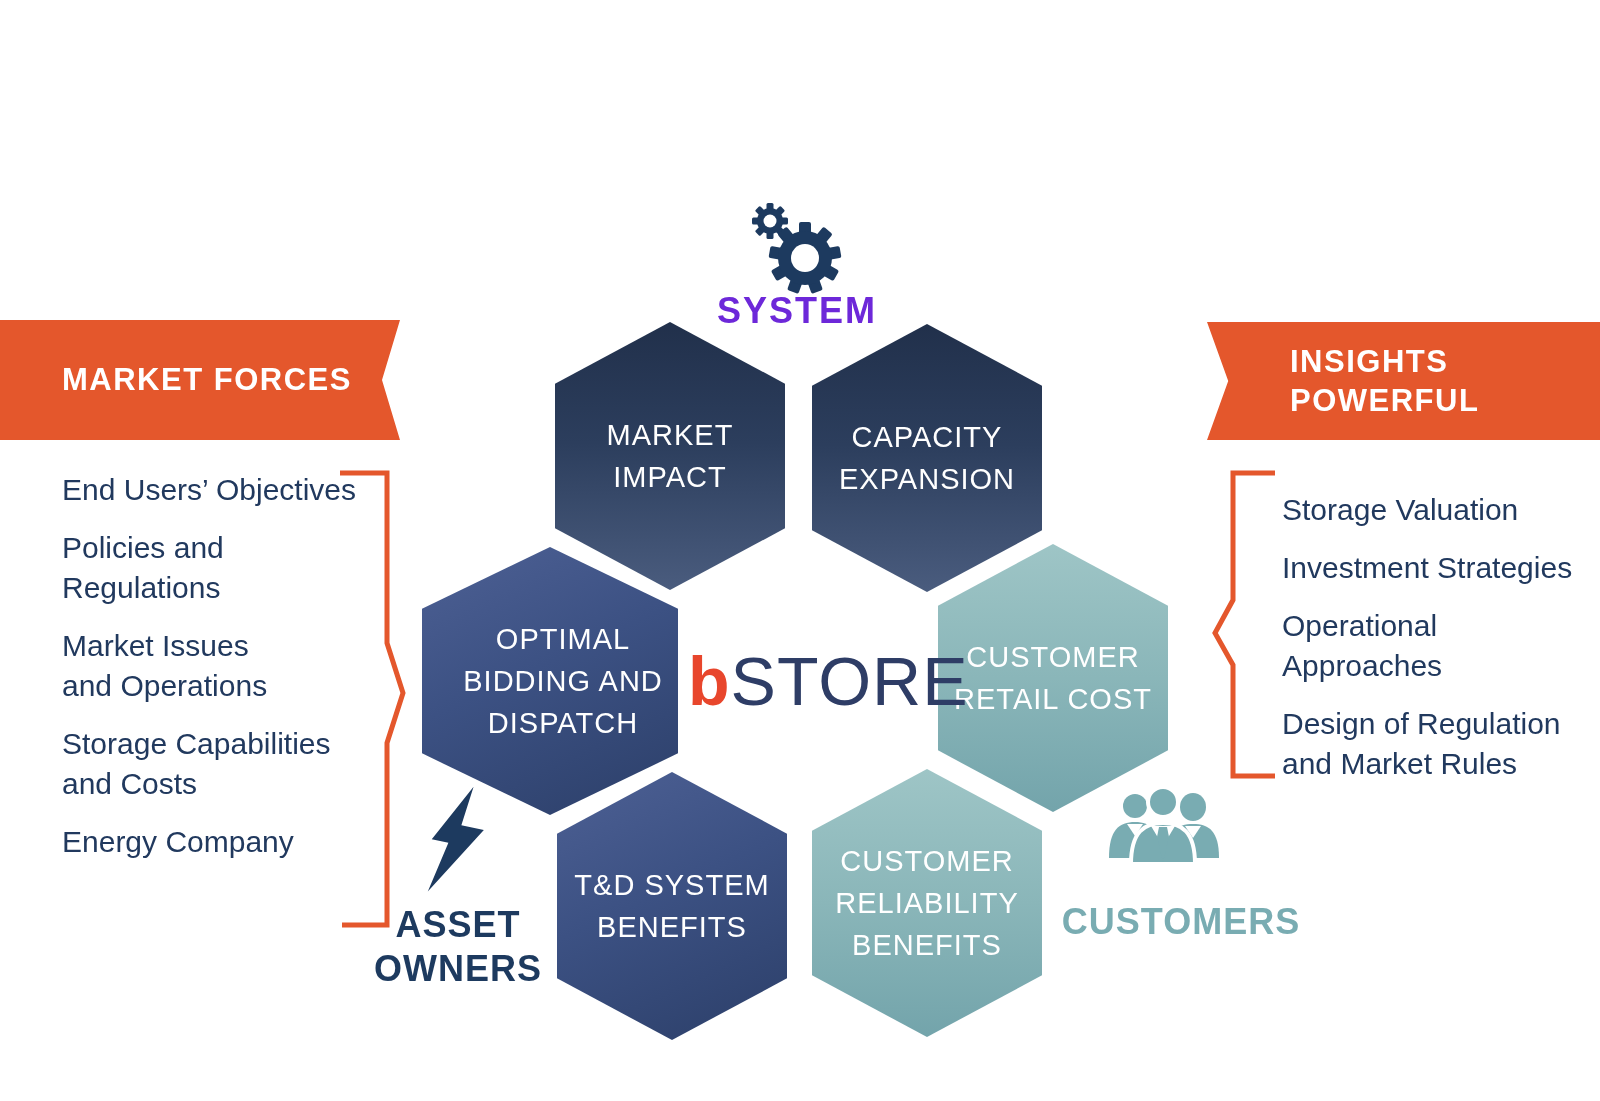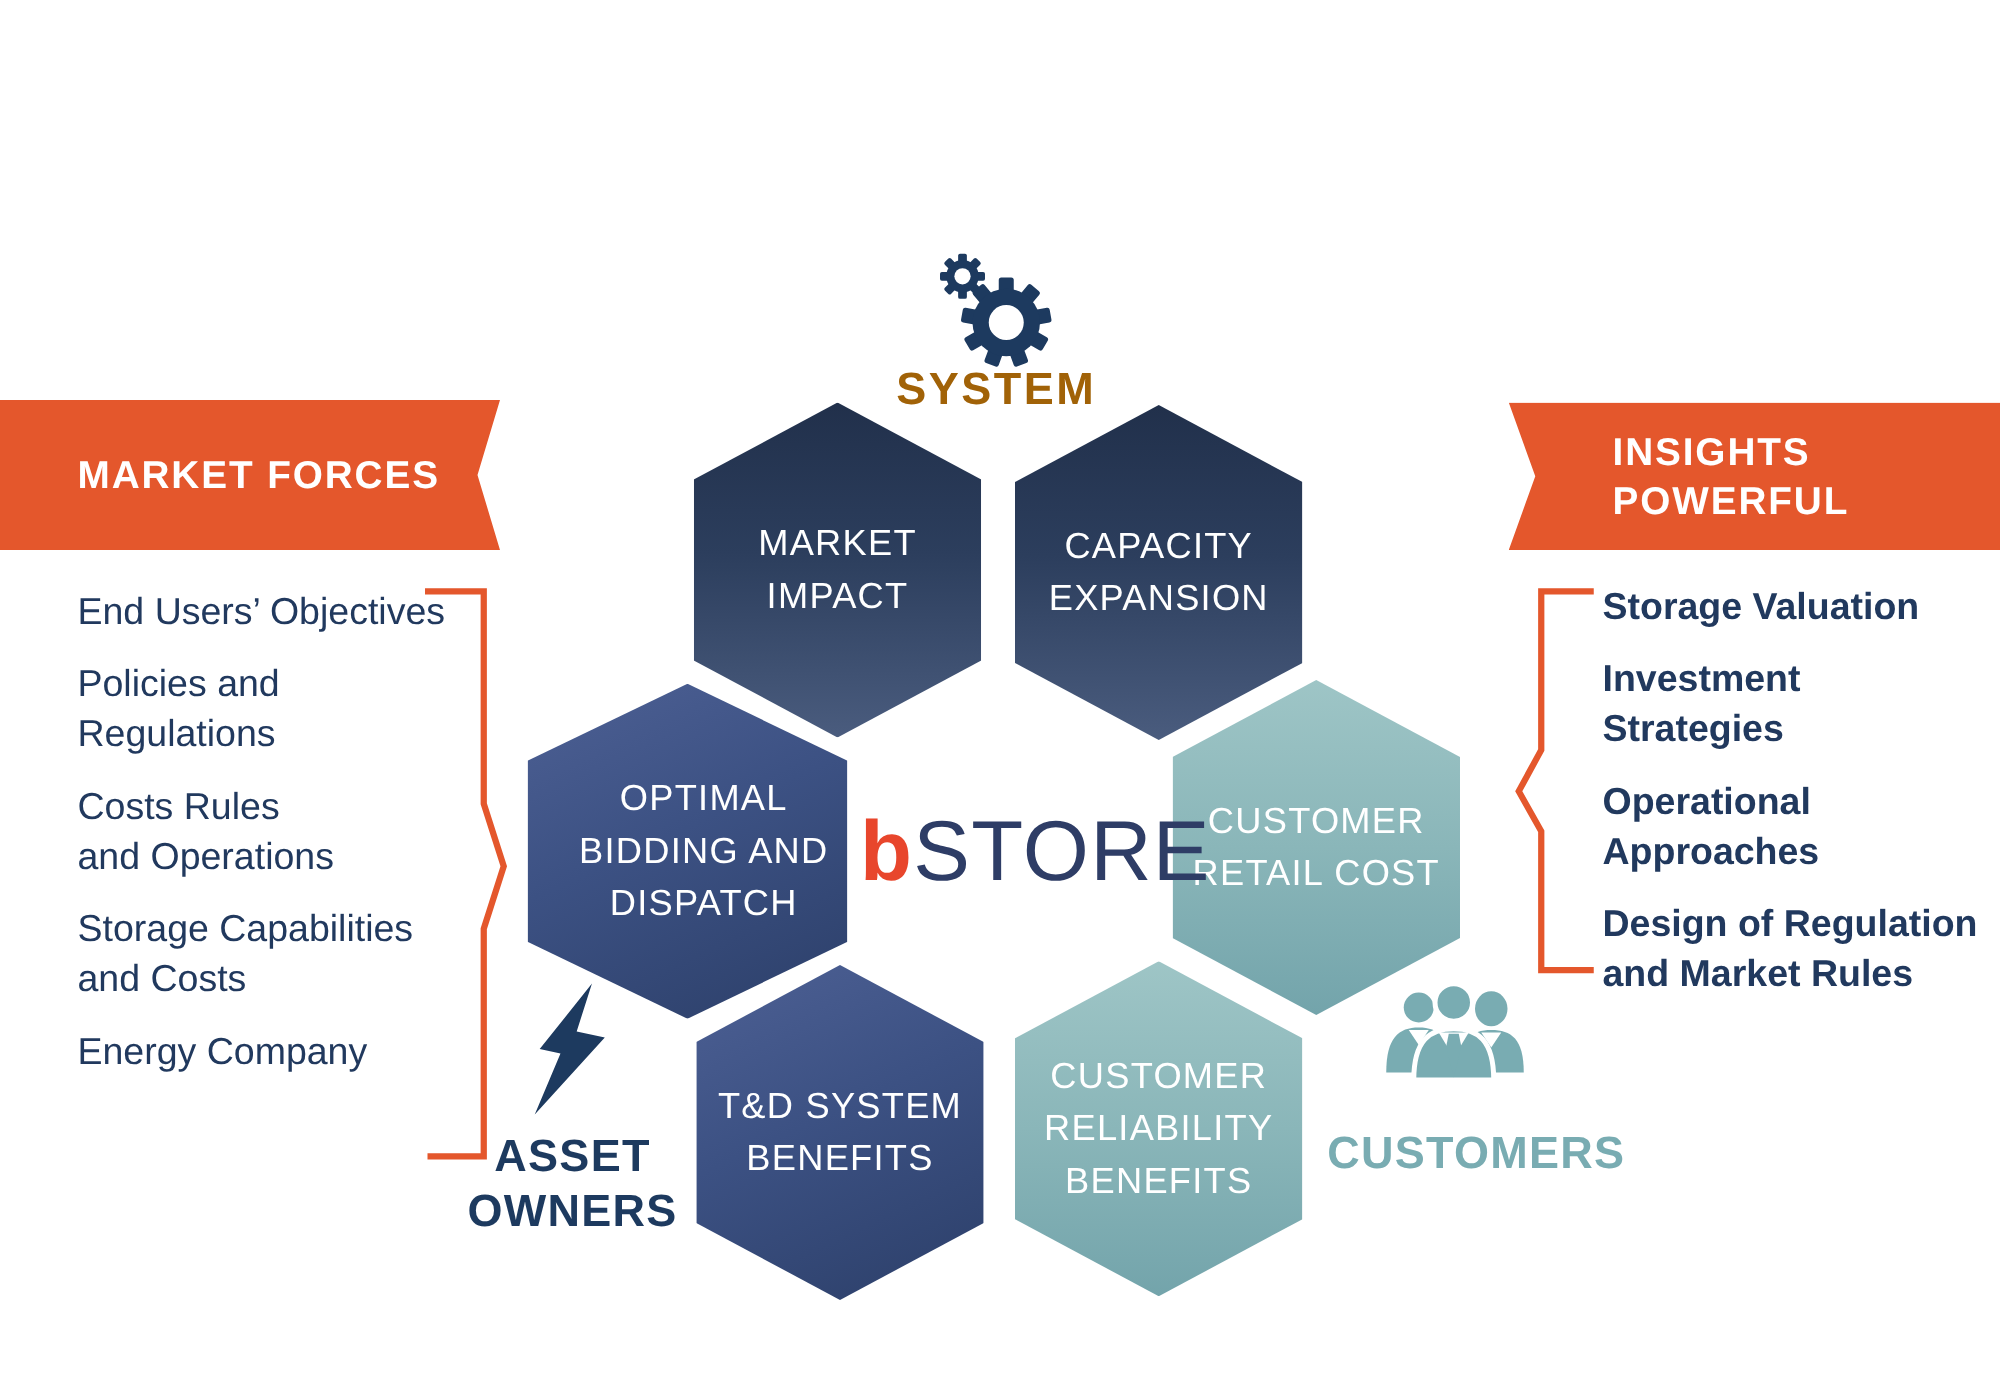--- a/index.html
+++ b/index.html
@@ -32,21 +32,21 @@
     flex-direction:column;justify-content:center;
   }
   .ribbon-right .ribbon-line{
     color:#ffffff;font-size:31px;font-weight:600;letter-spacing:1.5px;
     padding-left:83px;line-height:39px;
   }
   
   .side-list{position:absolute;color:#21395e;font-size:30px;line-height:40px;}
   .side-list .list-item{margin-bottom:18px;}
   .list-left{left:62px;top:470px;width:300px;}
-  .list-right{left:1282px;top:466px;width:300px;font-weight:bold;}
+  .list-right{left:1282px;top:490px;width:300px;}
   .list-line{display:block;}
   
   .overlay{position:absolute;left:0;top:0;width:1600px;height:1101px;pointer-events:none;}
   
   .hex{
     position:absolute;width:230px;height:268px;
     clip-path:polygon(50% 0%,100% 23%,100% 77%,50% 100%,0% 77%,0% 23%);
     display:flex;flex-direction:column;align-items:center;justify-content:center;
   }
   .hex-line{
@@ -64,21 +64,21 @@
   .hex-customer-reliability{left:812px;top:769px;}
   
   .center-logo{
     position:absolute;left:688px;top:642px;display:flex;align-items:baseline;
     font-size:68px;letter-spacing:1px;
   }
   .logo-b{color:#e8462c;font-weight:700;}
   .logo-rest{color:#2e3d66;font-weight:400;}
   
   .anchor-label{position:absolute;font-weight:700;text-align:center;}
-  .system-label{left:697px;top:290px;width:200px;color:#a16207;font-size:36px;letter-spacing:2px;}
+  .system-label{left:697px;top:290px;width:200px;color:#6d28d9;font-size:36px;letter-spacing:2px;}
   .asset-label{left:348px;top:903px;width:220px;color:#1d3a5f;font-size:36px;letter-spacing:1px;line-height:44px;}
   .customers-label{left:1061px;top:901px;width:240px;color:#79acb2;font-size:36px;letter-spacing:1px;}
   .icon-wrap{position:absolute;}
 </style>
 </head>
 <body>
 
 <div class="canvas">
 
 
@@ -93,21 +93,21 @@
 
   <div class="side-list list-left">
     <div class="list-item">
       <span class="list-line">End Users’ Objectives</span>
     </div>
     <div class="list-item">
       <span class="list-line">Policies and</span>
       <span class="list-line">Regulations</span>
     </div>
     <div class="list-item">
-      <span class="list-line">Costs Rules</span>
+      <span class="list-line">Market Issues</span>
       <span class="list-line">and Operations</span>
     </div>
     <div class="list-item">
       <span class="list-line">Storage Capabilities</span>
       <span class="list-line">and Costs</span>
     </div>
     <div class="list-item">
       <span class="list-line">Energy Company</span>
     </div>
   </div>

